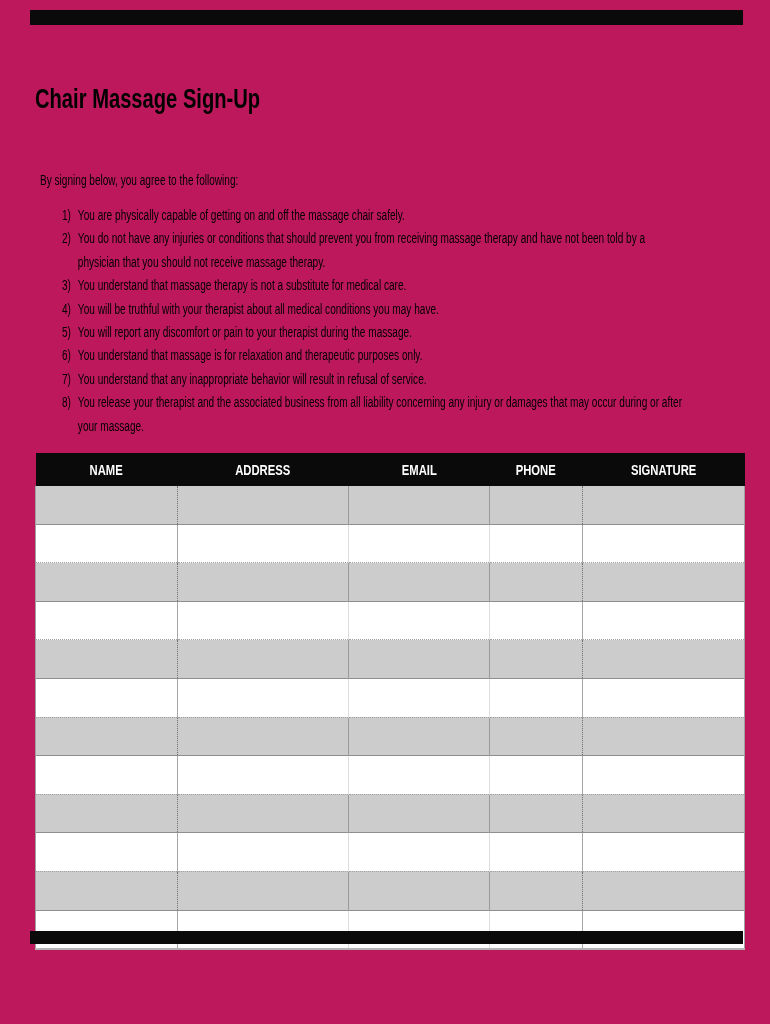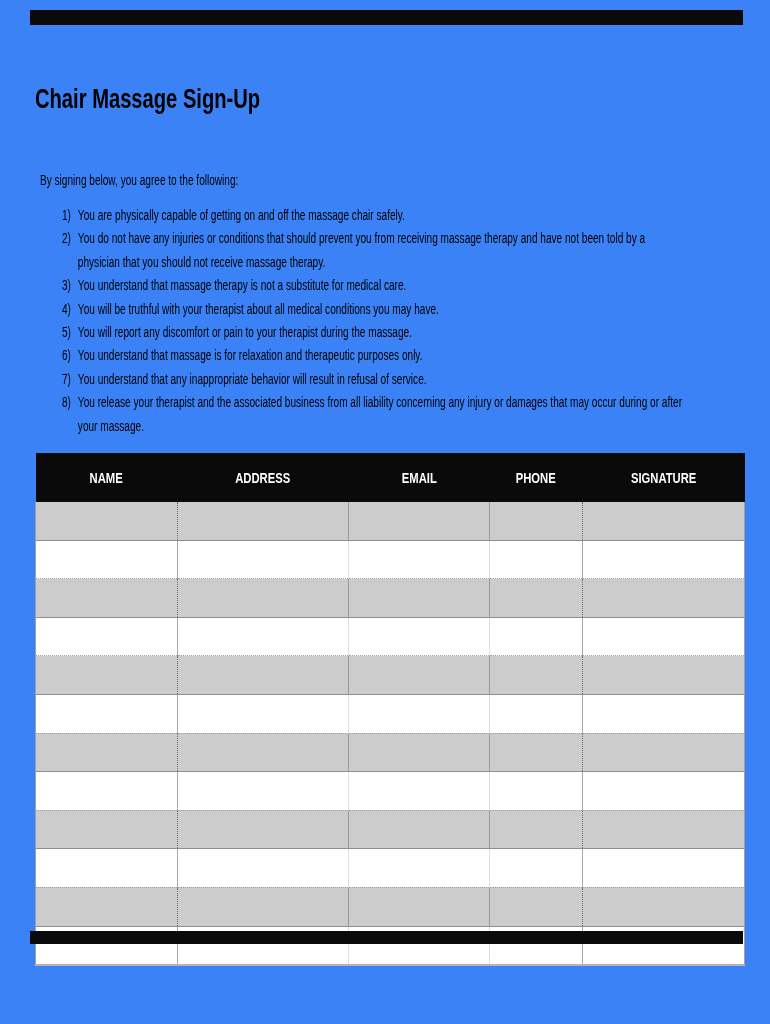--- a/index.html
+++ b/index.html
@@ -1,20 +1,20 @@
 <!DOCTYPE html>
 <html><head>
 <meta charset="utf-8">
 <style>
   html, body { margin: 0; padding: 0; background: #ffffff; }
   .page {
     position: relative;
     width: 770px;
     height: 1024px;
-    background: #3b82f6;
+    background: #be185d;
     overflow: hidden;
     font-family: "Liberation Sans", "DejaVu Sans", sans-serif;
     color: #000000;
   }
 
   .rule-bar {
     position: absolute;
     left: 30px;
     width: 713px;
     background: #0a0a0a;
@@ -79,21 +79,21 @@
   col.c1 { width: 142px; }
   col.c2 { width: 171px; }
   col.c3 { width: 141px; }
   col.c4 { width: 93px;  }
   col.c5 { width: 162px; }
 
   table.signup thead th {
     background: #0a0a0a;
     color: #ffffff;
     height: 25px;
-    padding: 12px;
+    padding: 4px;
     text-align: center;
     vertical-align: middle;
     font-size: 15px;
     font-weight: bold;
   }
   table.signup thead th .hdr {
     display: inline-block;
     transform: scaleX(0.75);
     transform-origin: 50% 50%;
     white-space: nowrap;

